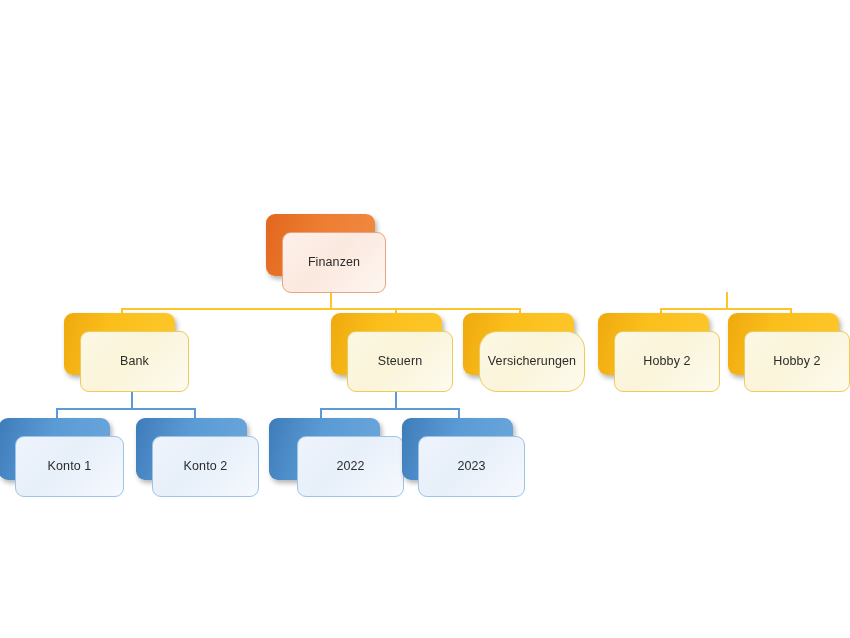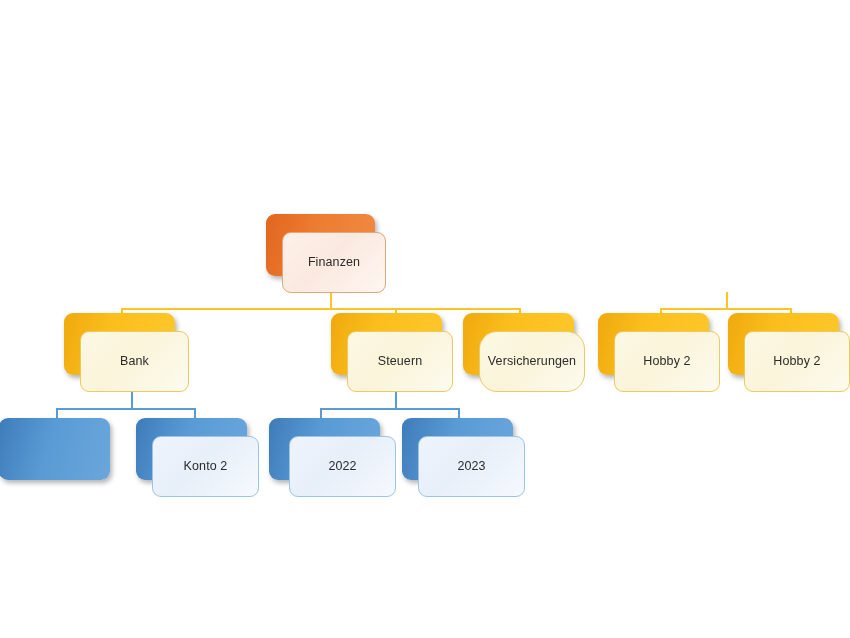--- a/index.html
+++ b/index.html
@@ -136,32 +136,35 @@
 
   <div class="node theme-yellow" style="left:728px;top:313px;width:122px;height:77px;">
     <div class="back" style="width:111px;height:62px;"></div>
     <div class="front" style="left:16px;top:18px;width:106px;height:61px;">
       <span class="label">Hobby 2</span>
     </div>
   </div>
 
   <div class="node theme-blue" style="left:-1px;top:418px;width:125px;height:79px;">
     <div class="back" style="width:111px;height:62px;"></div>
+    <div class="front" style="left:16px;top:18px;width:109px;height:61px;">
+      <span class="label">Konto 1</span>
+    </div>
   </div>
 
   <div class="node theme-blue" style="left:136px;top:418px;width:123px;height:79px;text-decoration:underline;">
     <div class="back" style="width:111px;height:62px;"></div>
     <div class="front" style="left:16px;top:18px;width:107px;height:61px;">
       <span class="label">Konto 2</span>
     </div>
   </div>
 
   <div class="node theme-blue" style="left:269px;top:418px;width:123px;height:79px;">
     <div class="back" style="width:111px;height:62px;"></div>
-    <div class="front" style="left:20px;top:18px;width:107px;height:61px;">
+    <div class="front" style="left:28px;top:18px;width:107px;height:61px;">
       <span class="label">2022</span>
     </div>
   </div>
 
   <div class="node theme-blue" style="left:402px;top:418px;width:123px;height:79px;">
     <div class="back" style="width:111px;height:62px;"></div>
     <div class="front" style="left:16px;top:18px;width:107px;height:61px;">
       <span class="label">2023</span>
     </div>
   </div>

